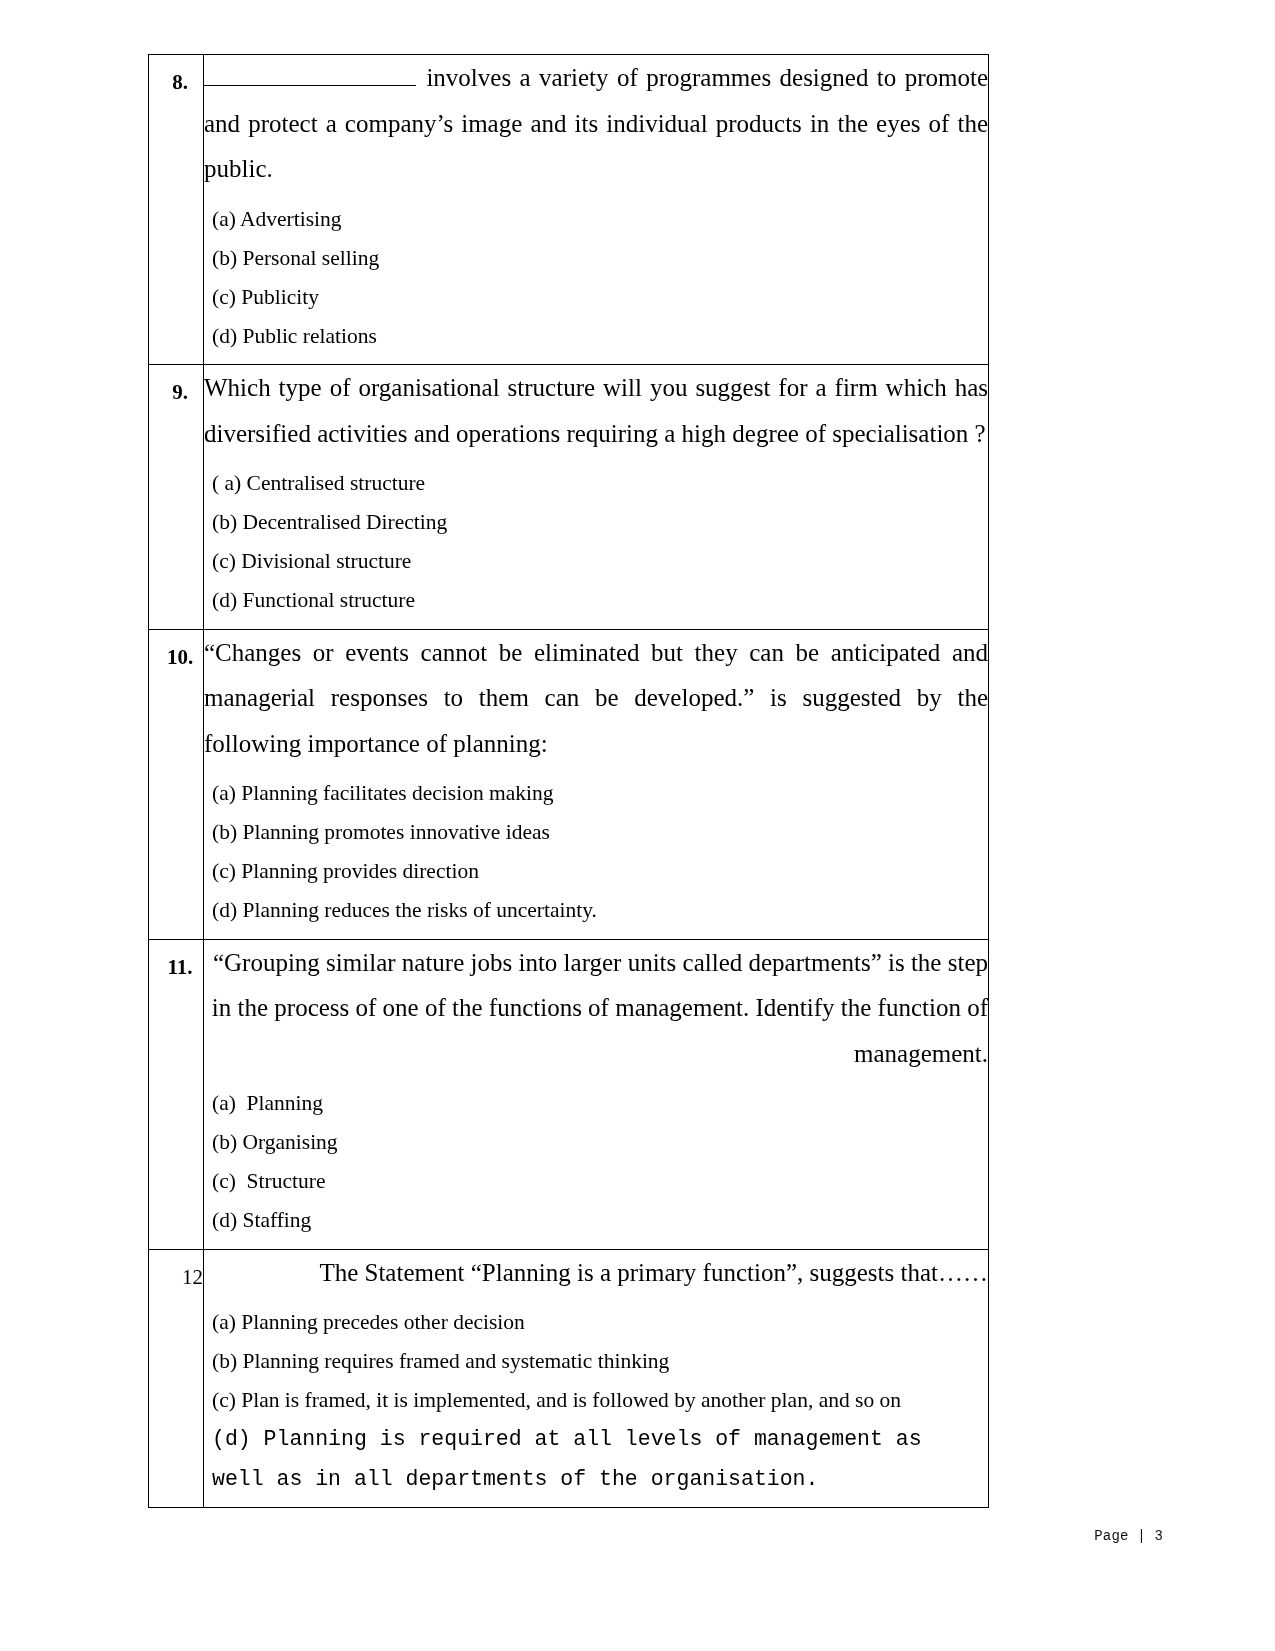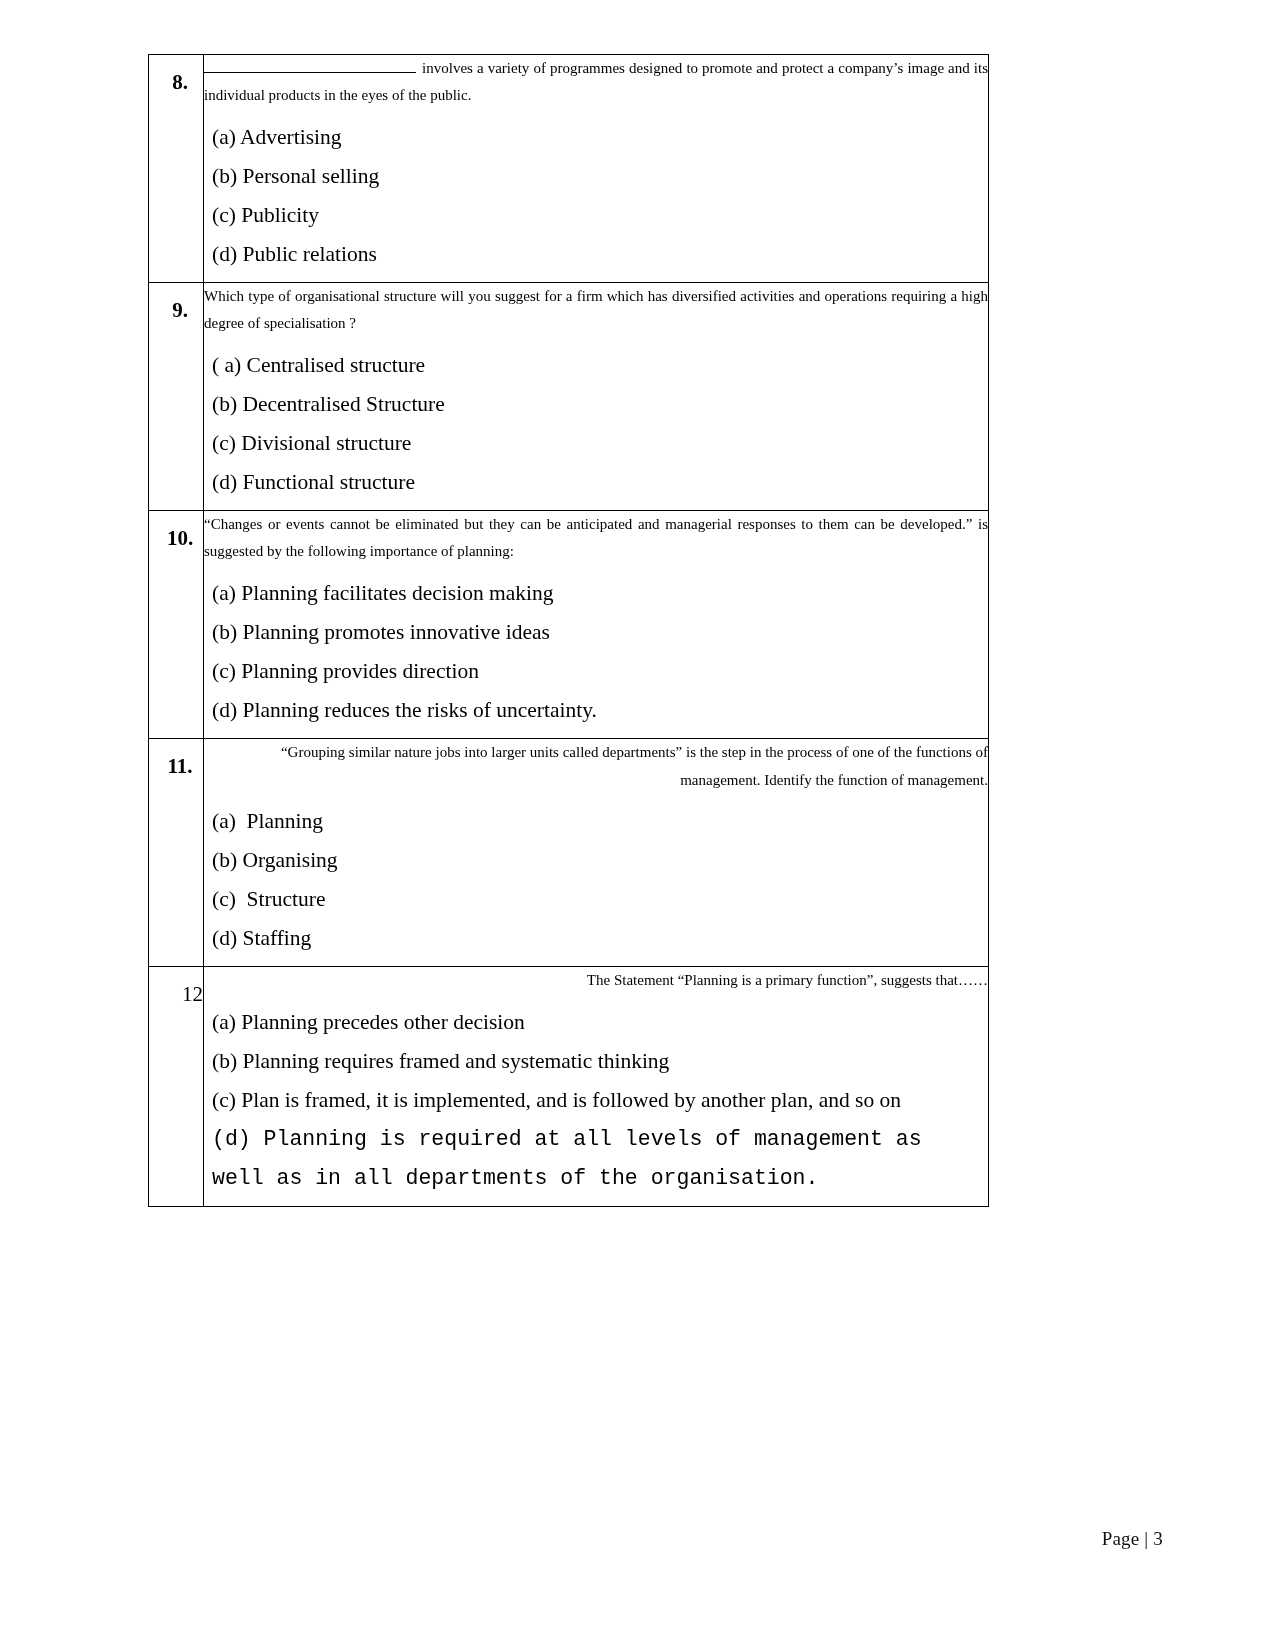--- a/index.html
+++ b/index.html
@@ -51,21 +51,21 @@
     font-size: 21px;
     line-height: 1.1;
     font-weight: bold;
   }
   .numcell.plain {
     font-weight: normal;
     text-align: right;
   }
 
   .stem {
-    font-size: 15px;
+    font-size: 25px;
     line-height: 1.82;
     text-align: justify;
     text-justify: inter-word;
     margin: 0 0 0 0;
     hyphens: none;
   }
   .stem.nojustify {
     text-align: right;
   }
 
@@ -87,22 +87,22 @@
     font-size: 21.5px;
     line-height: 1.82;
     white-space: pre;
   }
 
   
   .footer {
     position: absolute;
     right: 112px;
     top: 1528px;
-    font-family: Liberation Serif, serif;
-    font-size: 19px;
+    font-family: Liberation Mono, monospace;
+    font-size: 14px;
     letter-spacing: 0.2px;
     color: #111111;
     white-space: pre;
   }
 </style>
 </head>
 <body>
 
 <div class="page">
 
@@ -125,21 +125,21 @@
       </tr>
 
       <tr>
         <td class="col-num">
           <div class="numcell">9.</div>
         </td>
         <td class="col-body">
           <p class="stem">Which type of organisational structure will you suggest for a firm which has diversified activities and operations requiring a high degree of specialisation ?</p>
           <ul class="opts">
             <li>( a) Centralised structure</li>
-            <li>(b) Decentralised Structure</li>
+            <li>(b) Decentralised Directing</li>
             <li>(c) Divisional structure</li>
             <li>(d) Functional structure</li>
           </ul>
         </td>
       </tr>
 
       <tr>
         <td class="col-num">
           <div class="numcell">10.</div>
         </td>

